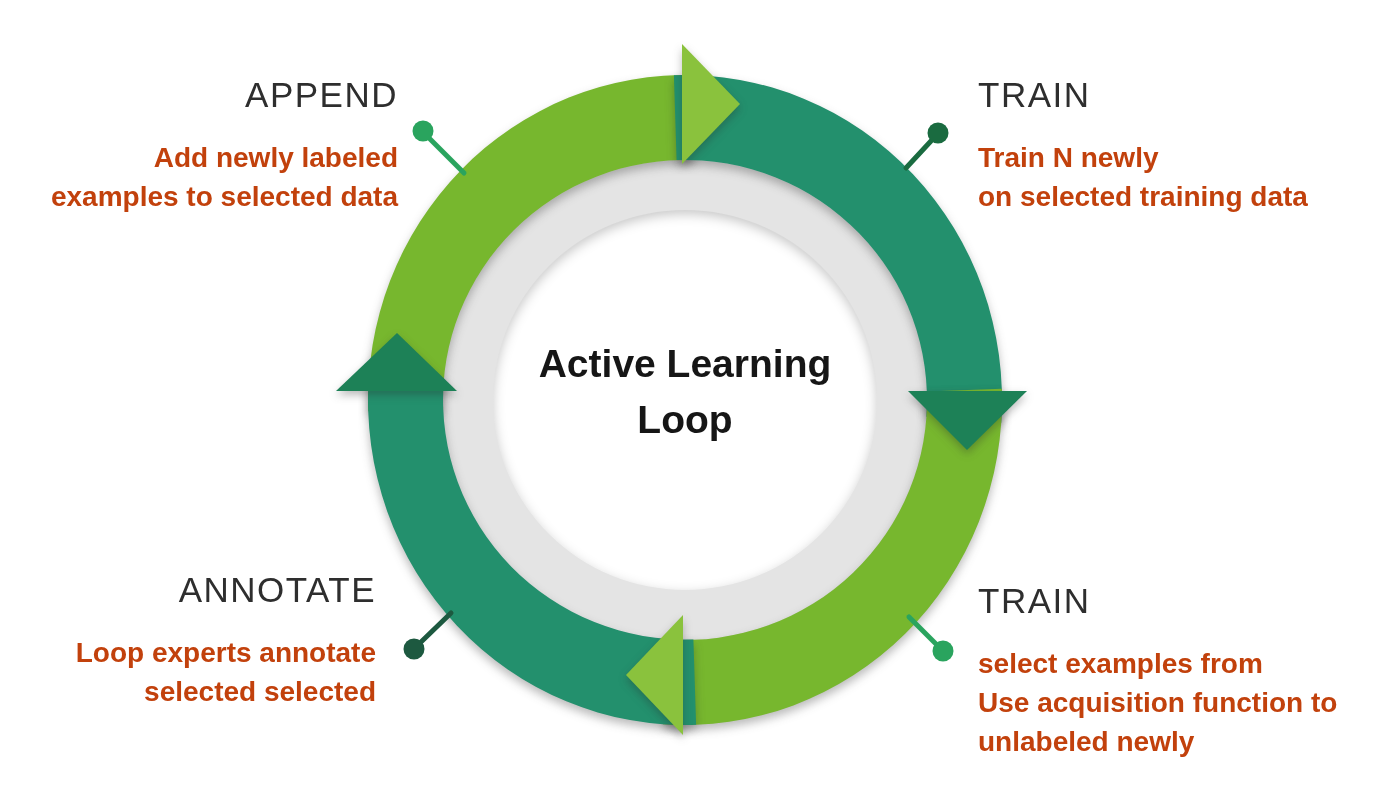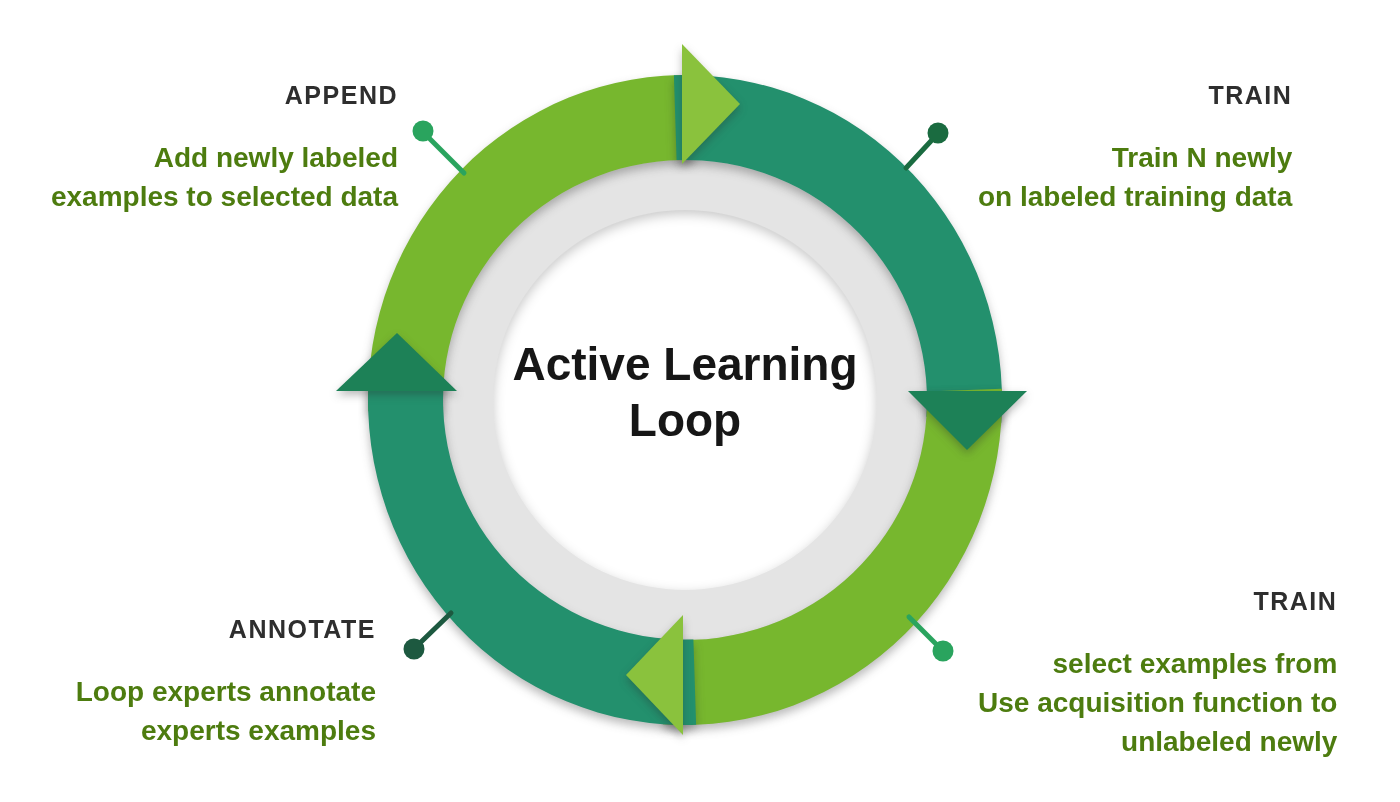--- a/index.html
+++ b/index.html
@@ -12,48 +12,48 @@
   }
   #diagram-svg { position: absolute; left: 0; top: 0; }
 
   .gray-ring   { filter: drop-shadow(0 4px 6px rgba(0,0,0,0.22)); }
   .arc         { filter: drop-shadow(0 5px 5px rgba(40,40,40,0.32)); }
   .arrowhead   { filter: drop-shadow(0 4px 4px rgba(40,40,40,0.32)); }
   .callout-line { stroke-width: 5; stroke-linecap: round; }
 
   .stage { position: absolute; }
   .stage-label {
-    font-size: 25px;
-    font-weight: 700;
+    font-size: 35px;
+    font-weight: 400;
     letter-spacing: 1.5px;
     color: #2e2e2e;
     line-height: 34px;
   }
   .stage-desc {
     margin-top: 26px;
     font-size: 28px;
     font-weight: 700;
-    color: #4d7c0f;
+    color: #c2410c;
     line-height: 39px;
     white-space: nowrap;
   }
   .align-right { text-align: right; }
-  .align-left  { text-align: right; }
+  .align-left  { text-align: left; }
 
   #stage-append   { top: 78px;  right: 1002px; }
   #stage-train    { top: 78px;  left: 978px; }
-  #stage-annotate { top: 612px; right: 1024px; margin-left: 46px; }
+  #stage-annotate { top: 573px; right: 1024px; margin-left: 46px; }
   #stage-query    { top: 584px; left: 978px; }
 
   .center-title {
     position: absolute;
     left: 435px; top: 336px; width: 500px;
     text-align: center;
     font-weight: 700;
-    font-size: 46px;
+    font-size: 39px;
     line-height: 56px;
     color: #161616;
   }
 </style>
 </head>
 <body>
 
 <svg id="diagram-svg" width="1400" height="802" viewBox="0 0 1400 802">
 
   <path class="gray-ring" fill-rule="evenodd" d="M443,400 a242,240 0 1 0 484,0 a242,240 0 1 0 -484,0
@@ -98,29 +98,29 @@
   <div class="stage-desc">
     <div>Add newly labeled</div>
     <div>examples to selected data</div>
   </div>
 </div>
 
 <div class="stage align-left" id="stage-train">
   <div class="stage-label">TRAIN</div>
   <div class="stage-desc">
     <div>Train N newly</div>
-    <div>on labeled training data</div>
+    <div>on selected training data</div>
   </div>
 </div>
 
 <div class="stage align-right" id="stage-annotate">
   <div class="stage-label">ANNOTATE</div>
   <div class="stage-desc">
     <div>Loop experts annotate</div>
-    <div>experts examples</div>
+    <div>selected selected</div>
   </div>
 </div>
 
 <div class="stage align-left" id="stage-query">
   <div class="stage-label">TRAIN</div>
   <div class="stage-desc">
     <div>select examples from</div>
     <div>Use acquisition function to</div>
     <div>unlabeled newly</div>
   </div>

